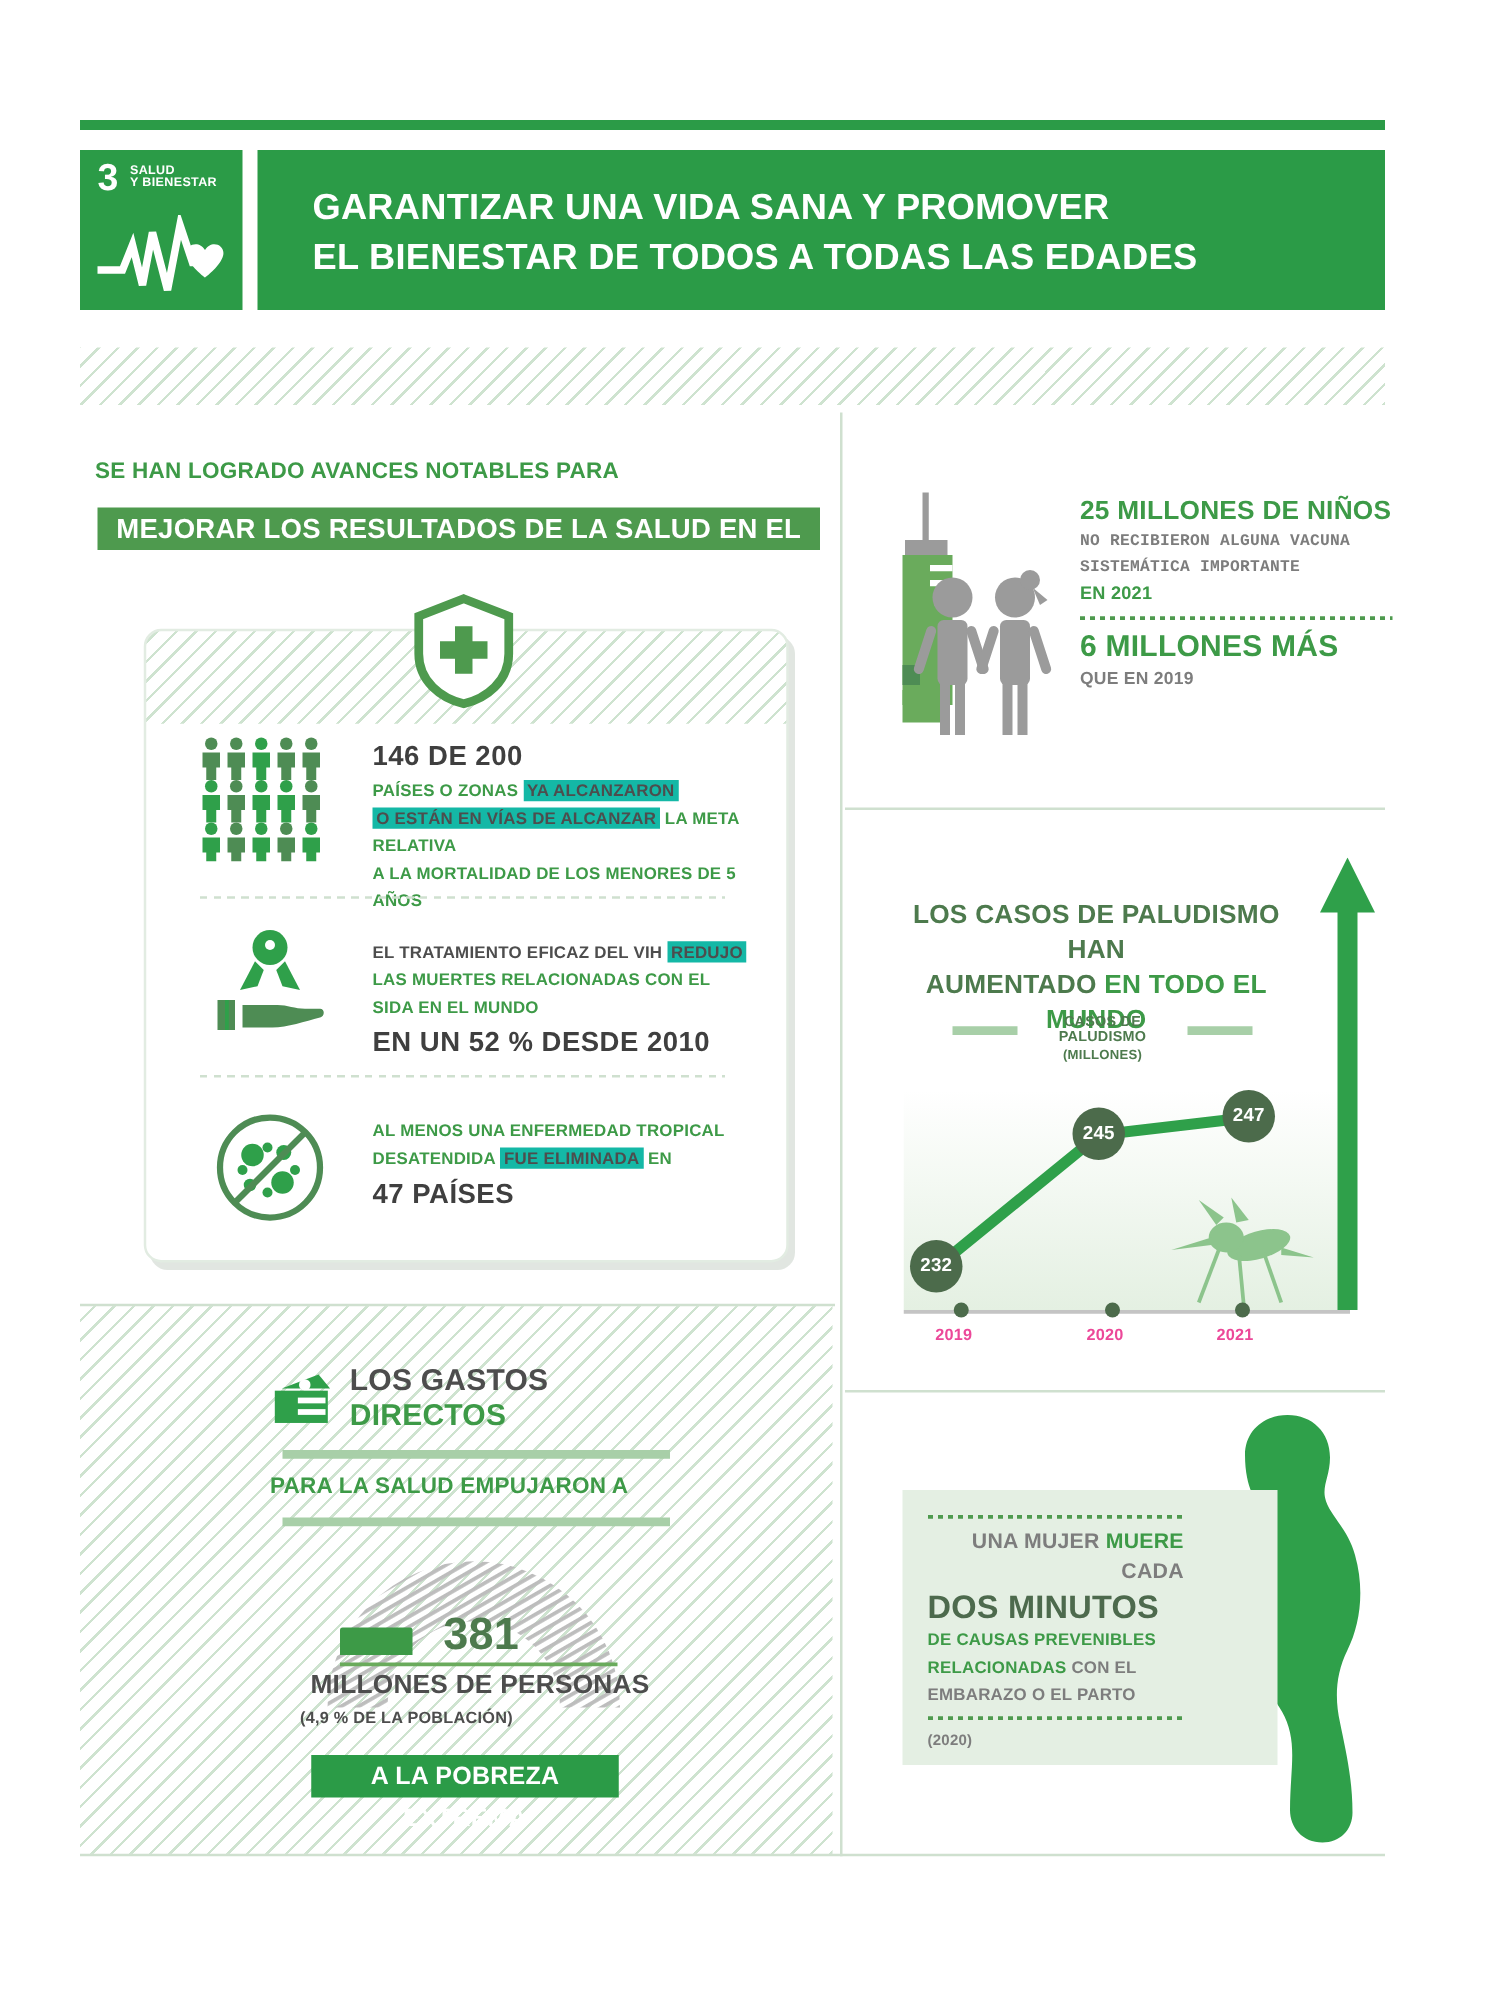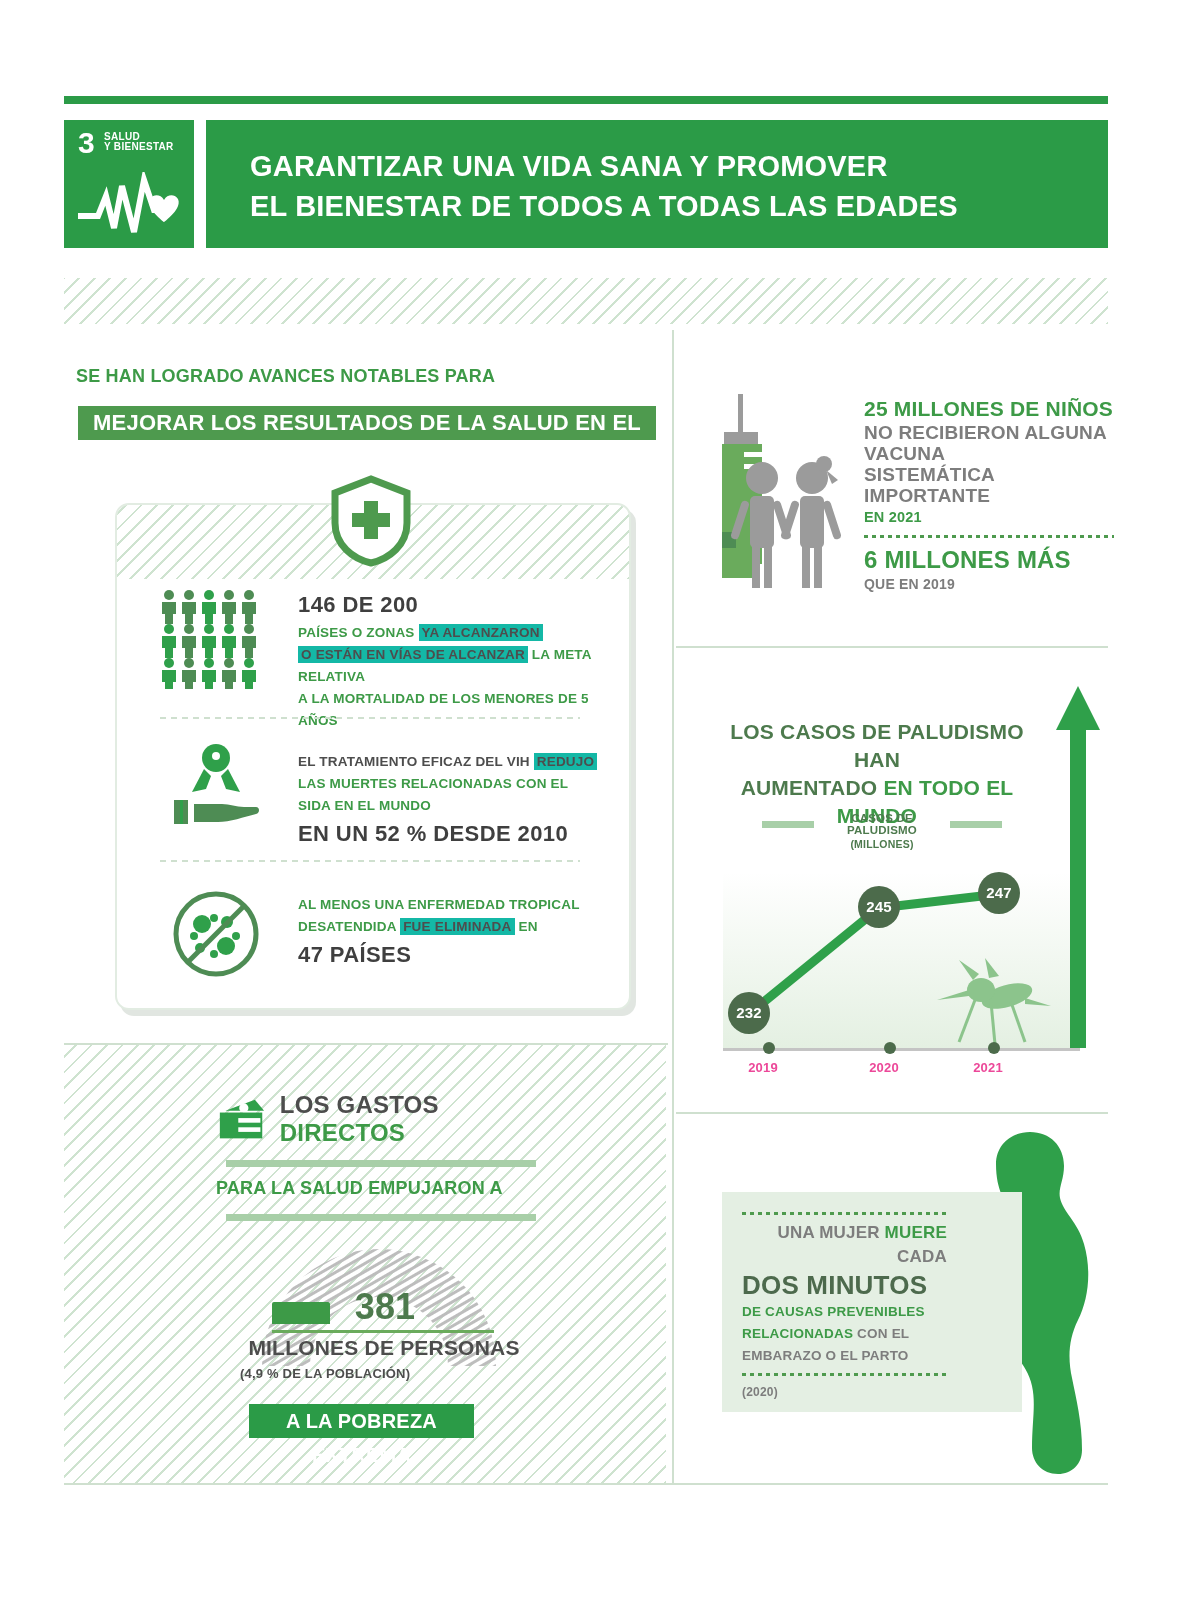--- a/index.html
+++ b/index.html
@@ -65,21 +65,21 @@
   .dashrule{position:absolute;height:2px;
     background-image:repeating-linear-gradient(to right,#cfe0cf 0 6px,transparent 6px 11px);}
 
   
   .ppl{position:absolute;}
   .ppl svg{display:block;}
 
   
   .vac-text{position:absolute;left:864px;top:396px;width:250px;}
   .vac-h{font-size:21px;color:#3d9a47;line-height:26px;}
-  .vac-p{font-size:19px;color:#7d7d7d;line-height:21px;}
+  .vac-p{font-size:13px;color:#7d7d7d;line-height:21px;font-family:Liberation Mono, monospace;}
   .vac-green{font-size:14.5px;color:#3d9a47;line-height:22px;}
   .vac-h2{font-size:24px;color:#3d9a47;line-height:26px;}
   .vac-p2{font-size:14px;color:#7d7d7d;line-height:22px;}
   .dotline{height:3px;margin:7px 0 9px 0;
     background-image:repeating-linear-gradient(to right,#4e9a4e 0 4px,transparent 4px 8px);}
 
   
   .mal-title{position:absolute;left:712px;top:718px;width:330px;text-align:center;font-size:21px;line-height:28px;color:#4d7a4d;}
   .mal-title .g{color:#3d9a47;}
   .legend{position:absolute;left:762px;top:812px;width:240px;text-align:center;}
@@ -104,21 +104,21 @@
   .gastos-txt .g{color:#3d9a47;}
   .rule-thick{position:absolute;left:226px;top:1160px;width:310px;height:7px;background:#a8cfa8;}
   .para{position:absolute;left:216px;top:1178px;width:330px;text-align:left;font-size:18px;color:#3d9a47;}
   .rule-thick2{position:absolute;left:226px;top:1214px;width:310px;height:7px;background:#a8cfa8;}
   .gauge{position:absolute;left:252px;top:1238px;width:254px;height:130px;}
   .num381{position:absolute;left:330px;top:1286px;width:110px;text-align:center;font-size:36px;color:#4d7a4d;}
   .greenchip{position:absolute;left:272px;top:1302px;width:58px;height:22px;background:#3d9a47;border-radius:2px 2px 0 0;}
   .uline{position:absolute;left:272px;top:1330px;width:222px;height:3px;background:#6aab5c;}
   .mdp{position:absolute;left:240px;top:1336px;width:288px;text-align:center;font-size:21px;color:#4d4d4d;}
   .pct{position:absolute;left:240px;top:1366px;width:288px;text-align:left;font-size:13px;color:#4d4d4d;}
-  .pobreza{position:absolute;left:249px;top:1404px;width:225px;height:34px;background:#2b9b47;}
+  .pobreza{position:absolute;left:249px;top:1404px;width:246px;height:34px;background:#2b9b47;}
   .pobreza span{display:block;text-align:center;color:#fff;font-size:20px;line-height:34px;}
 
   
   .mat-card{position:absolute;left:722px;top:1192px;width:300px;height:220px;background:#e4efe3;}
   .mat-txt{position:absolute;left:742px;top:1206px;width:205px;}
   .mdots{height:3px;margin:6px 0;
     background-image:repeating-linear-gradient(to right,#4e9a4e 0 4px,transparent 4px 8px);}
   .m1{font-size:17px;color:#7d7d7d;line-height:24px;text-align:right;}
   .m1 .g{color:#3d9a47;}
   .m2{font-size:26px;color:#4d6a4d;line-height:32px;}

